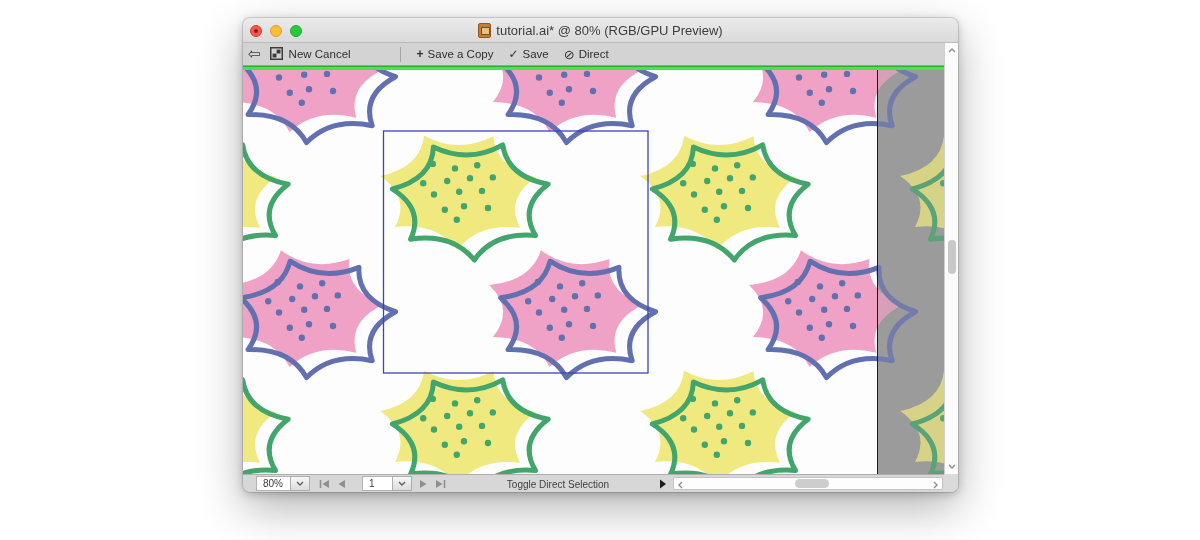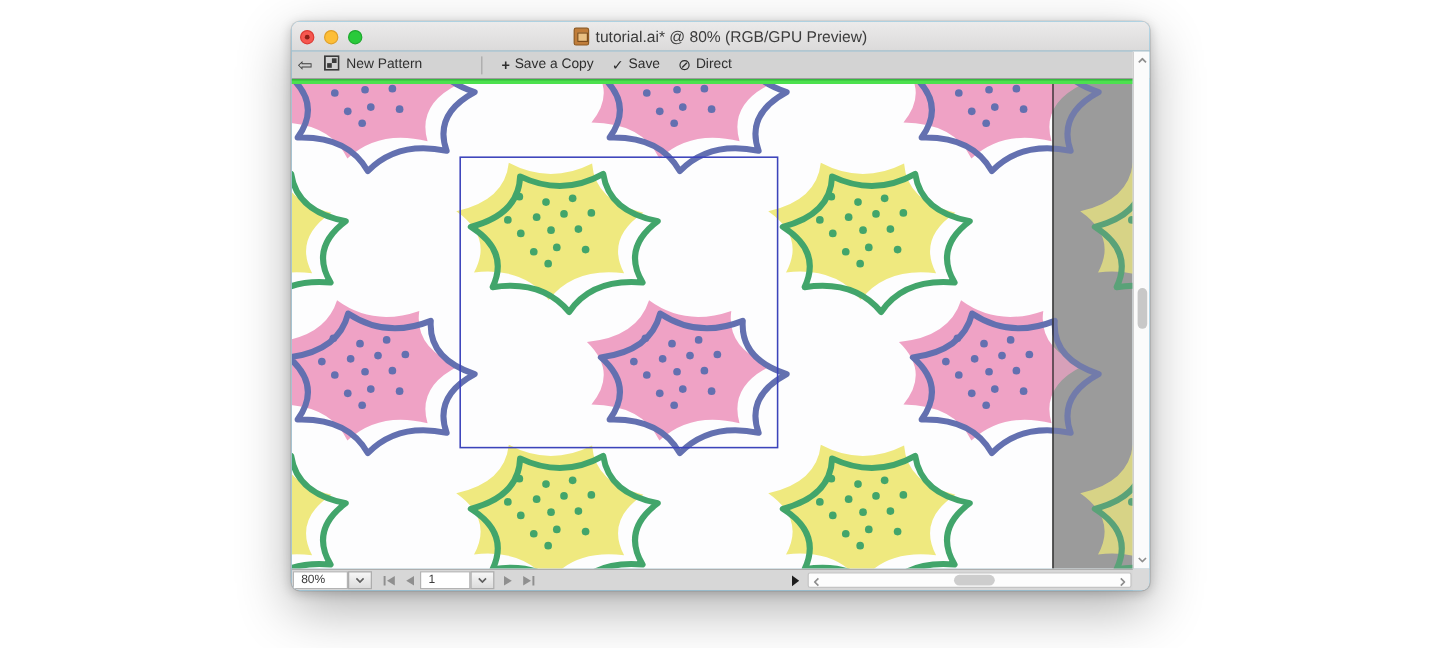--- a/index.html
+++ b/index.html
@@ -1,21 +1,21 @@
 <!DOCTYPE html>
 <html><head>
 <meta charset="utf-8">
 <style>
   * { margin:0; padding:0; box-sizing:border-box; }
   html,body { width:1200px; height:540px; background:#ffffff; overflow:hidden;
               font-family:"Liberation Sans","DejaVu Sans",sans-serif; }
 
   .window {
     position:absolute; left:243px; top:18px; width:715px; height:474px;
-    border-radius:7px; background:#7dd3fc;
+    border-radius:7px; background:#fdba74;
     box-shadow:0 16px 45px rgba(0,0,0,.30), 0 2px 10px rgba(0,0,0,.22), 0 0 0 1px rgba(0,0,0,.12);
     overflow:hidden;
   }
 
   
   .titlebar {
     position:absolute; left:0; top:0; right:0; height:25px;
     background:linear-gradient(#ecebeb,#dbdada);
     border-bottom:1px solid #bdbcbc;
     display:flex; align-items:center; justify-content:center;
@@ -65,21 +65,21 @@
   .vthumb { position:absolute; left:3px; top:197px; width:8px; height:34px;
             border-radius:4px; background:#c8c8c8; }
   .chev { stroke:#8e8e8e; stroke-width:1.4; fill:none; }
   .vs-up { position:absolute; left:3px; top:5px; }
   .vs-dn { position:absolute; left:3px; bottom:5px; }
 
   
   .bottombar { position:absolute; left:0; bottom:0; right:0; height:18px;
                background:#d7d7d7; border-top:1px solid #aeaeae; font-size:10px; color:#3c3c3c; }
   .bb-field { position:absolute; top:1px; height:15px; background:#ffffff;
-              border:1px solid #b3b3b3; display:flex; align-items:center; padding-left:6px; }
+              border:1px solid #b3b3b3; display:flex; align-items:center; padding-left:6px;margin-left:12px; }
   .zoom-field { left:1px; width:46px; }
   .ab-field { left:107px; width:42px; }
   .dd-btn { position:absolute; top:1px; height:15px; width:20px;
             background:linear-gradient(#f7f7f7,#dcdcdc); border:1px solid #adadad;
             display:flex; align-items:center; justify-content:center; }
   .zoom-dd { left:47px; } .ab-dd { left:149px; }
   .navbtn { position:absolute; top:3px; width:15px; height:12px;
             display:flex; align-items:center; justify-content:center; }
   .nav-first{ left:74px; } .nav-prev{ left:91px; } .nav-next{ left:173px; } .nav-last{ left:190px; }
   .navbtn svg { display:block; }
@@ -115,21 +115,21 @@
 
   <div class="patternbar">
     <span class="back-arrow">⇦</span>
     <span class="swatch">
       <svg width="13" height="13" viewBox="0 0 13 13">
         <rect x="0.75" y="0.75" width="11.5" height="11.5" fill="none" stroke="#3c3c3c" stroke-width="1.5"></rect>
         <rect x="6.6" y="2.6" width="3.9" height="3.9" fill="#3c3c3c"></rect>
         <rect x="2.6" y="6.6" width="3.9" height="3.9" fill="#3c3c3c"></rect>
       </svg>
     </span>
-    <span class="pname">New Pattern</span>
+    <span class="pname">New Cancel</span>
     <span class="pb-divider"></span>
     <div class="actions">
       <span class="action">
         <span class="aicon">+</span>
         <span class="alabel">Save a Copy</span>
       </span>
       <span class="action">
         <span class="aicon">✓</span>
         <span class="alabel">Save</span>
       </span>
@@ -627,20 +627,21 @@
           <path class="nav-fill" d="M1 1l6.5 4L1 9z"></path>
         </svg>
     </div>
     <div class="navbtn nav-last">
       <svg width="13" height="10">
           <path class="nav-fill" d="M2 1l6.5 4L2 9z"></path>
           <path class="nav-stroke" d="M10.5 1v8"></path>
         </svg>
     </div>
 
+    <div class="status-label">Toggle Direct Selection</div>
 
     <div class="menu-btn">
       <svg width="8" height="10">
           <path d="M1 0.5l6 4.5-6 4.5z" fill="#1c1c1c"></path>
         </svg>
     </div>
 
     <div class="hscroll">
       <svg class="hs-l" width="5" height="8">
           <path class="chev" d="M4 1L1 4l3 3"></path>

